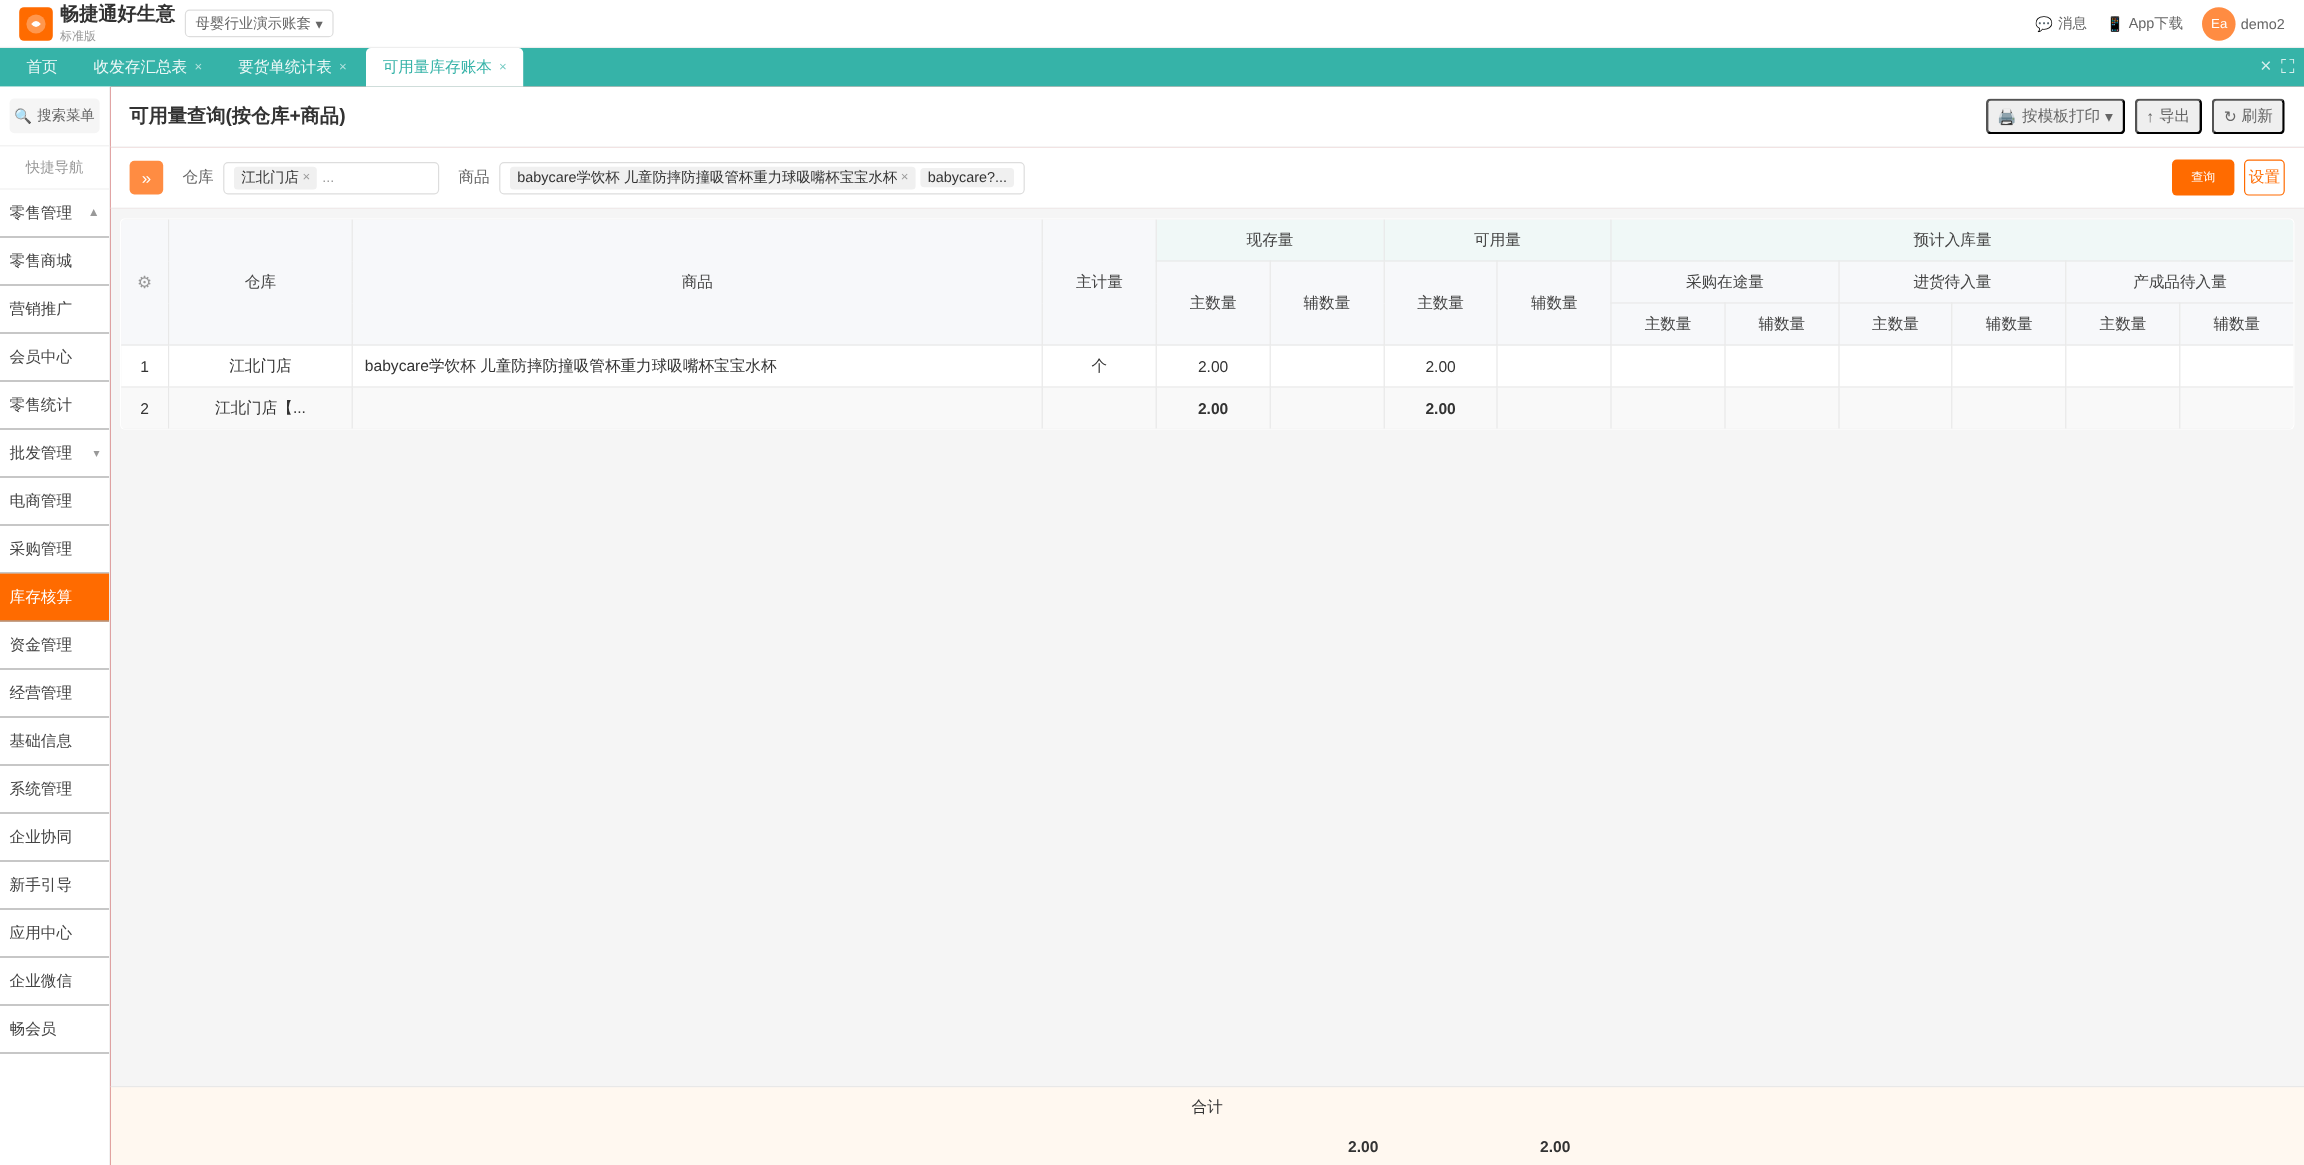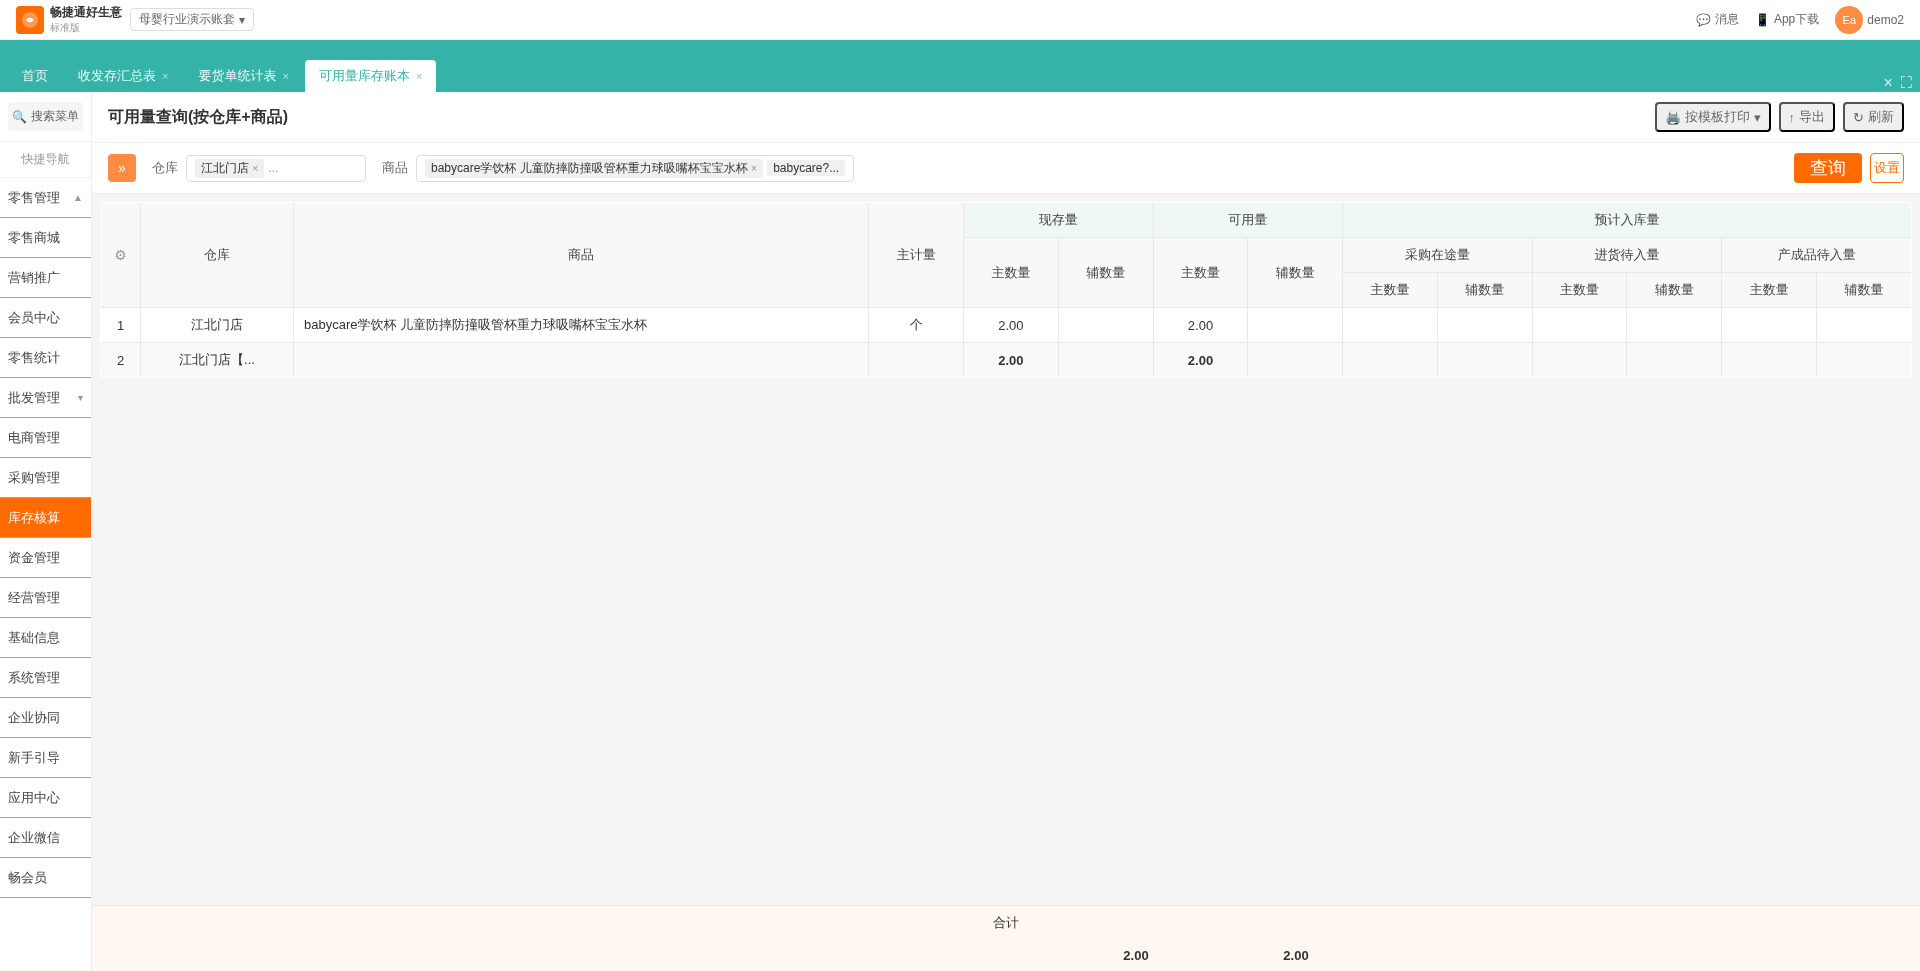--- a/index.html
+++ b/index.html
@@ -25,24 +25,24 @@
       border: 1px solid #ddd; border-radius: 4px;
       padding: 2px 8px; cursor: pointer; background: #fff;
       font-size: 12px; color: #666; min-width: 120px; justify-content: space-between;
     }
     .top-bar-right { display: flex; align-items: center; gap: 16px; }
     .top-bar-action { display: flex; align-items: center; gap: 4px; font-size: 12px; color: #666; cursor: pointer; }
     .avatar { width: 28px; height: 28px; border-radius: 50%; background: #ff8c42; display: flex; align-items: center; justify-content: center; color: #fff; font-size: 11px; }
 
     
     .tab-bar {
-      height: 52px;
+      height: 32px;
       background: #36b3a8;
       display: flex;
-      align-items: flex-end;
+      align-items: center;
       padding: 0 8px;
       flex-shrink: 0;
       gap: 2px;
       position: relative;
     }
     .tab-item {
       height: 32px;
       padding: 0 14px;
       display: flex; align-items: center; gap: 6px;
       border-radius: 4px 4px 0 0;
@@ -164,21 +164,21 @@
     .filter-tag {
       background: #f0f0f0; border-radius: 3px;
       padding: 1px 6px; font-size: 12px; color: #333;
       display: flex; align-items: center; gap: 3px;
     }
     .filter-tag-close { cursor: pointer; color: #999; font-size: 11px; }
     .filter-more { color: #999; font-size: 12px; cursor: pointer; }
     .filter-actions { margin-left: auto; display: flex; gap: 8px; }
     .btn-query {
       background: #ff6b00; color: #fff; border: none;
-      border-radius: 4px; padding: 0 16px; cursor: pointer; font-size: 18px;
+      border-radius: 4px; padding: 0 16px; cursor: pointer; font-size: 10px;
     }
     .btn-settings {
       background: #fff; color: #ff6b00; border: 1px solid #ff6b00;
       border-radius: 4px; padding: 5px 3px; cursor: pointer; font-size: 13px;
     }
 
     
     .table-container {
       flex: 1;
       overflow: auto;
@@ -237,21 +237,21 @@
 <div class="top-bar">
   <div class="top-bar-left">
     <div class="brand-logo">
       <div class="brand-icon">
         <svg viewBox="0 0 20 20" fill="none">
             <circle cx="10" cy="10" r="8" fill="#fff" opacity="0.3"></circle>
             <path d="M6 10 Q10 5 14 10 Q10 15 6 10Z" fill="#fff"></path>
           </svg>
       </div>
       <div>
-        <div style="font-size:12px;color:#333;font-weight:600;">畅捷通好生意</div>
+        <div style="font-size:16px;color:#333;font-weight:600;">畅捷通好生意</div>
         <div style="font-size:10px;color:#999;">标准版</div>
       </div>
     </div>
     <div class="industry-selector">
       <span>母婴行业演示账套</span>
       <span>▾</span>
     </div>
   </div>
   <div class="top-bar-right">
     <div class="top-bar-action">

